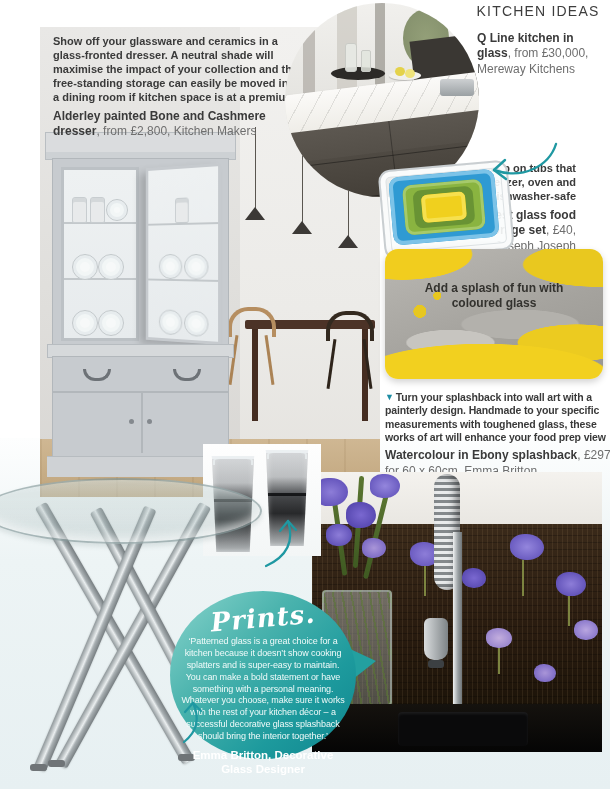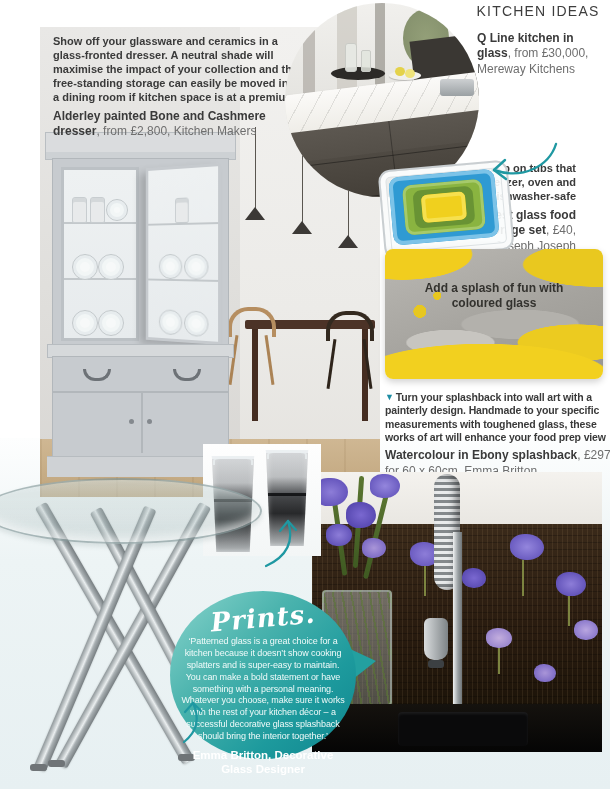--- a/index.html
+++ b/index.html
@@ -98,21 +98,21 @@
            box-shadow:inset 0 0 0 5px rgba(255,255,255,0.85),inset 0 0 0 6px #dde2e4;}
   .c-blue{position:absolute;left:10px;top:16px;width:106px;height:68px;border-radius:10px;background:#2f9ad3;
           box-shadow:inset 0 0 0 4px #7cc3e8;}
   .c-green{position:absolute;left:23px;top:25px;width:80px;height:50px;border-radius:9px;background:#8ab440;
            box-shadow:inset 0 0 0 3px #a6ca6b;}
   .c-olive{position:absolute;left:33px;top:31px;width:60px;height:38px;border-radius:8px;background:#699334;}
   .c-yellow{position:absolute;left:41px;top:36px;width:44px;height:28px;border-radius:6px;background:#f0d01e;
             box-shadow:inset 0 0 0 4px #f6e04e;}
 
   
-  .board{position:absolute;left:385px;top:249px;width:218px;height:130px;border-radius:8px;overflow:hidden;
+  .board{position:absolute;left:385px;top:249px;width:218px;height:130px;border-radius:13px;overflow:hidden;
          box-shadow:0 3px 7px rgba(0,0,0,0.18);
          background-image:
            radial-gradient(ellipse 150px 55px at 8% 4%,  #f1cd1e 0 46%,transparent 47%),
            radial-gradient(ellipse 170px 50px at 98% 12%,#e9c81f 0 44%,transparent 45%),
            radial-gradient(ellipse 240px 62px at 45% 98%,#f2d01f 0 52%,transparent 53%),
            radial-gradient(ellipse 130px 40px at 88% 72%,#eccb20 0 45%,transparent 46%),
            radial-gradient(circle 11px at 16% 48%,#e7c720 0 58%,transparent 60%),
            radial-gradient(circle 7px  at 24% 36%,#e7c720 0 58%,transparent 60%),
            radial-gradient(circle 9px  at 90% 88%,#8e8c87 0 58%,transparent 60%),
            radial-gradient(ellipse 90px 26px at 30% 72%,#c7c5c0 0 48%,transparent 50%),

